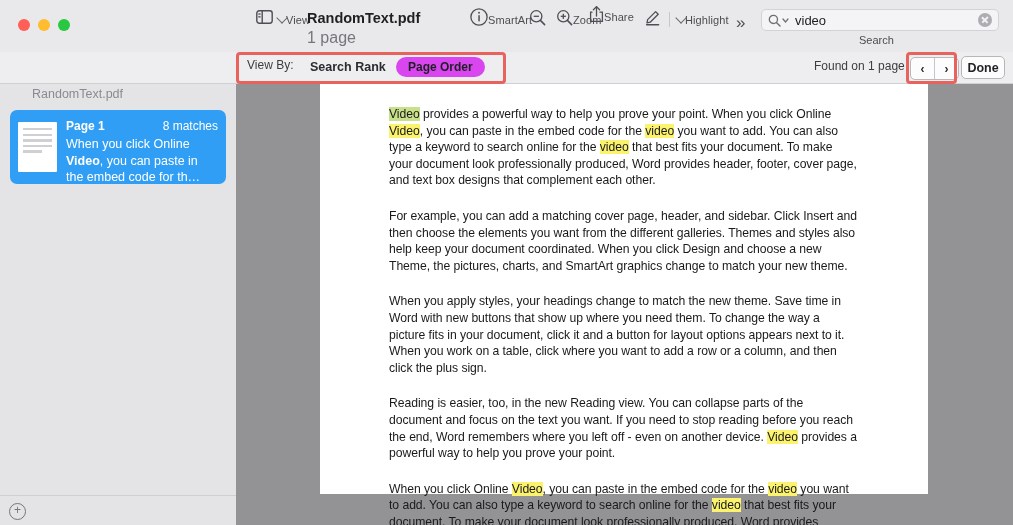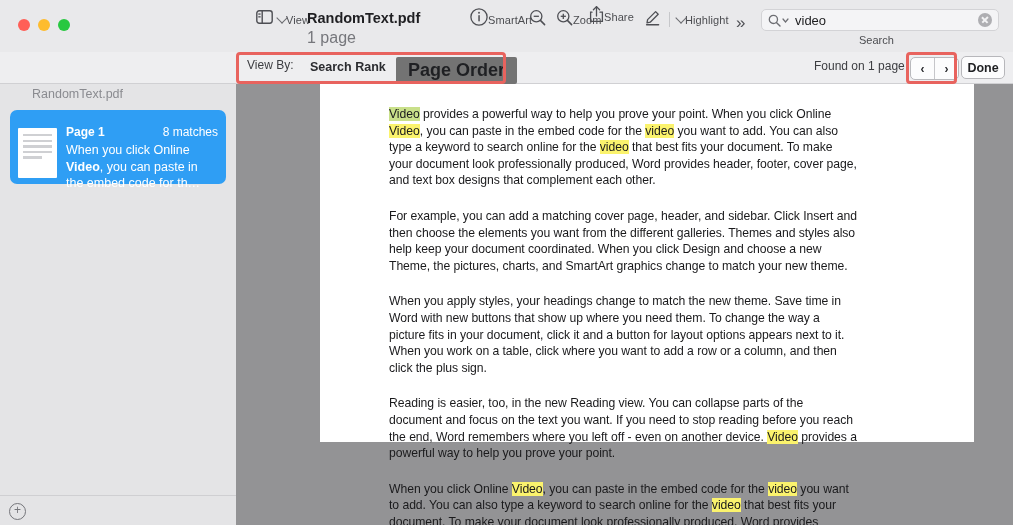--- a/index.html
+++ b/index.html
@@ -122,23 +122,23 @@
   .seg-search-rank {
     position: absolute; left: 300px; top: 57px;
     padding: 3px 10px;
     font-size: 12.5px; font-weight: bold; color: #2b2c30;
     border-radius: 5px;
     text-align: center;
   }
   .seg-page-order {
     position: absolute; left: 396px; top: 57px;
     padding: 3px 12px;
-    font-size: 18px; font-weight: bold; color: #1f2023;
-    background: #737373;
-    border-radius: 2px;
+    font-size: 12px; font-weight: bold; color: #1f2023;
+    background: #d946ef;
+    border-radius: 10px;
   }
   .found-text {
     position: absolute; left: 814px; top: 59px;
     font-size: 12px; color: #3c3d41;
   }
   .navgroup {
     position: absolute; left: 910px; top: 57px;
     display: flex;
     border: 1px solid #b9b9bd;
     border-radius: 5px;
@@ -185,21 +185,21 @@
     position: absolute; left: 32px; top: 87px;
     font-size: 12.5px; color: #8a8b90;
   }
   .result-card {
     position: absolute; left: 10px; top: 110px;
     width: 216px; height: 74px;
     background: #2f9ef4;
     border-radius: 7px;
     display: flex;
     box-sizing: border-box;
-    padding: 15px 8px 7px 8px;
+    padding: 9px 8px 7px 8px;
   }
   .thumb {
     width: 39px; height: 50px;
     background: #ffffff;
     border-radius: 1px;
     flex: none;
     margin-top: 3px;
     padding: 6px 5px;
     box-sizing: border-box;
     display: flex; flex-direction: column; gap: 3.2px;
@@ -232,23 +232,22 @@
   }
 
   
   .canvas {
     position: absolute; left: 236px; top: 84px;
     width: 777px; height: 441px;
     background: #939395;
   }
   .page {
     position: absolute; left: 320px; top: 84px;
-    width: 608px; height: 358px;
+    width: 608px; height: 410px;
     background: #ffffff;
-    padding-left: 46px;
   }
   .page-inner {
     position: absolute; left: 69px; top: 22px;
     width: 470px;
     font-size: 12.2px;
     line-height: 16.6px;
     color: #1a1a1c;
     letter-spacing: -0.05px;
   }
   .page-inner p { margin: 0 0 19px 0; }

